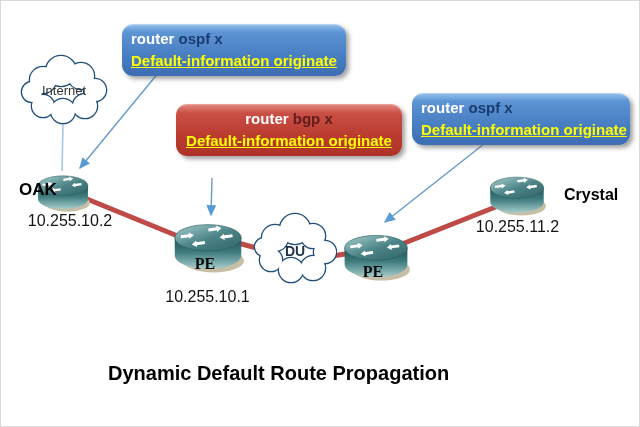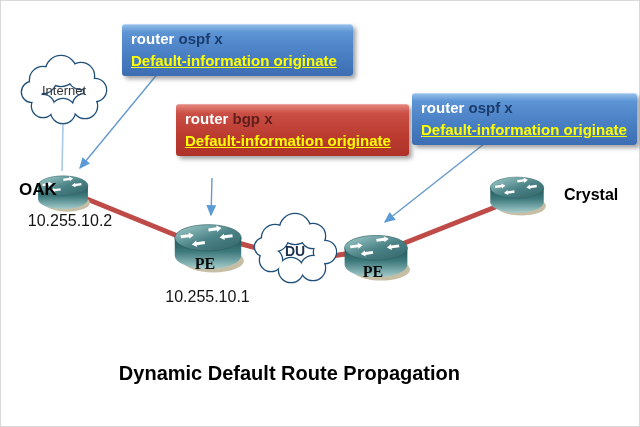--- a/index.html
+++ b/index.html
@@ -15,38 +15,39 @@
   .cloud-label.du{font-size:14px;font-weight:bold;fill:#20324E;}
   .router{position:absolute;z-index:3;}
   .router svg{width:100%;height:100%;}
   .pe-label{
     position:absolute;left:0;right:6px;bottom:5px;text-align:center;
     font-weight:bold;font-size:16px;color:#0b0b0b;z-index:4;font-family:Liberation Serif, serif;
   }
   .node-label{position:absolute;z-index:4;font-weight:bold;color:#000;margin-left:16px;}
   .ip-label{position:absolute;z-index:4;font-size:16px;color:#141414;text-align:center;}
   .callout{
-    position:absolute;z-index:5;border-radius:3px;padding:3px 16px 4px 9px;
+    position:absolute;z-index:5;border-radius:11px;padding:3px 9px 4px 9px;
     font-weight:bold;font-size:15px;line-height:22px;color:#fff;
     box-shadow:3px 3px 4px rgba(90,90,90,.55);white-space:nowrap;
   }
   .callout.blue{
     background:linear-gradient(180deg,#90bde9 0%,#5d94d4 14%,#4a80c4 55%,#3d6db2 100%);
     border-top:1px solid #b8d4f0;
   }
   .callout.red{
     background:linear-gradient(180deg,#e2857c 0%,#ca4f45 16%,#bb3b30 60%,#ae3228 100%);
     border-top:1px solid #e9a39c;
+    text-align:center;
   }
   .yellow{color:#ffff00;text-decoration:underline;}
   .navy{color:#1b3c6e;}
   .maroon{color:#5f1d1b;}
   .title{
     position:absolute;left:108px;top:362px;width:352px;z-index:4;
-    text-align:right;font-weight:bold;font-size:20px;color:#000;
+    text-align:left;font-weight:bold;font-size:20px;color:#000;
   }
 </style>
 </head>
 <body>
 
 <div class="canvas">
 
   <svg width="0" height="0" style="position:absolute" aria-hidden="true">
     <defs>
       <linearGradient id="routerBody" x1="0" y1="0" x2="0" y2="1">
@@ -167,20 +168,21 @@
     <svg viewBox="0 0 104 88">
         <use href="#cisco-router"></use>
       </svg>
   </div>
 
   <div class="node-label" style="left:3px;top:180px;font-size:17px">OAK</div>
   <div class="node-label" style="left:548px;top:186px;font-size:16px">Crystal</div>
 
   <div class="ip-label" style="left:24px;top:212px;width:92px">10.255.10.2</div>
   <div class="ip-label" style="left:160px;top:288px;width:95px">10.255.10.1</div>
+  <div class="ip-label" style="left:470px;top:218px;width:95px">10.255.11.2</div>
 
   <div class="callout blue" style="left:122px;top:24px;width:206px">
     <div><span>router</span> <span class="navy">ospf x</span></div>
     <div class="yellow">Default-information originate</div>
   </div>
 
   <div class="callout red" style="left:176px;top:104px;width:208px">
     <div><span>router</span> <span class="maroon">bgp x</span></div>
     <div class="yellow">Default-information originate</div>
   </div>

